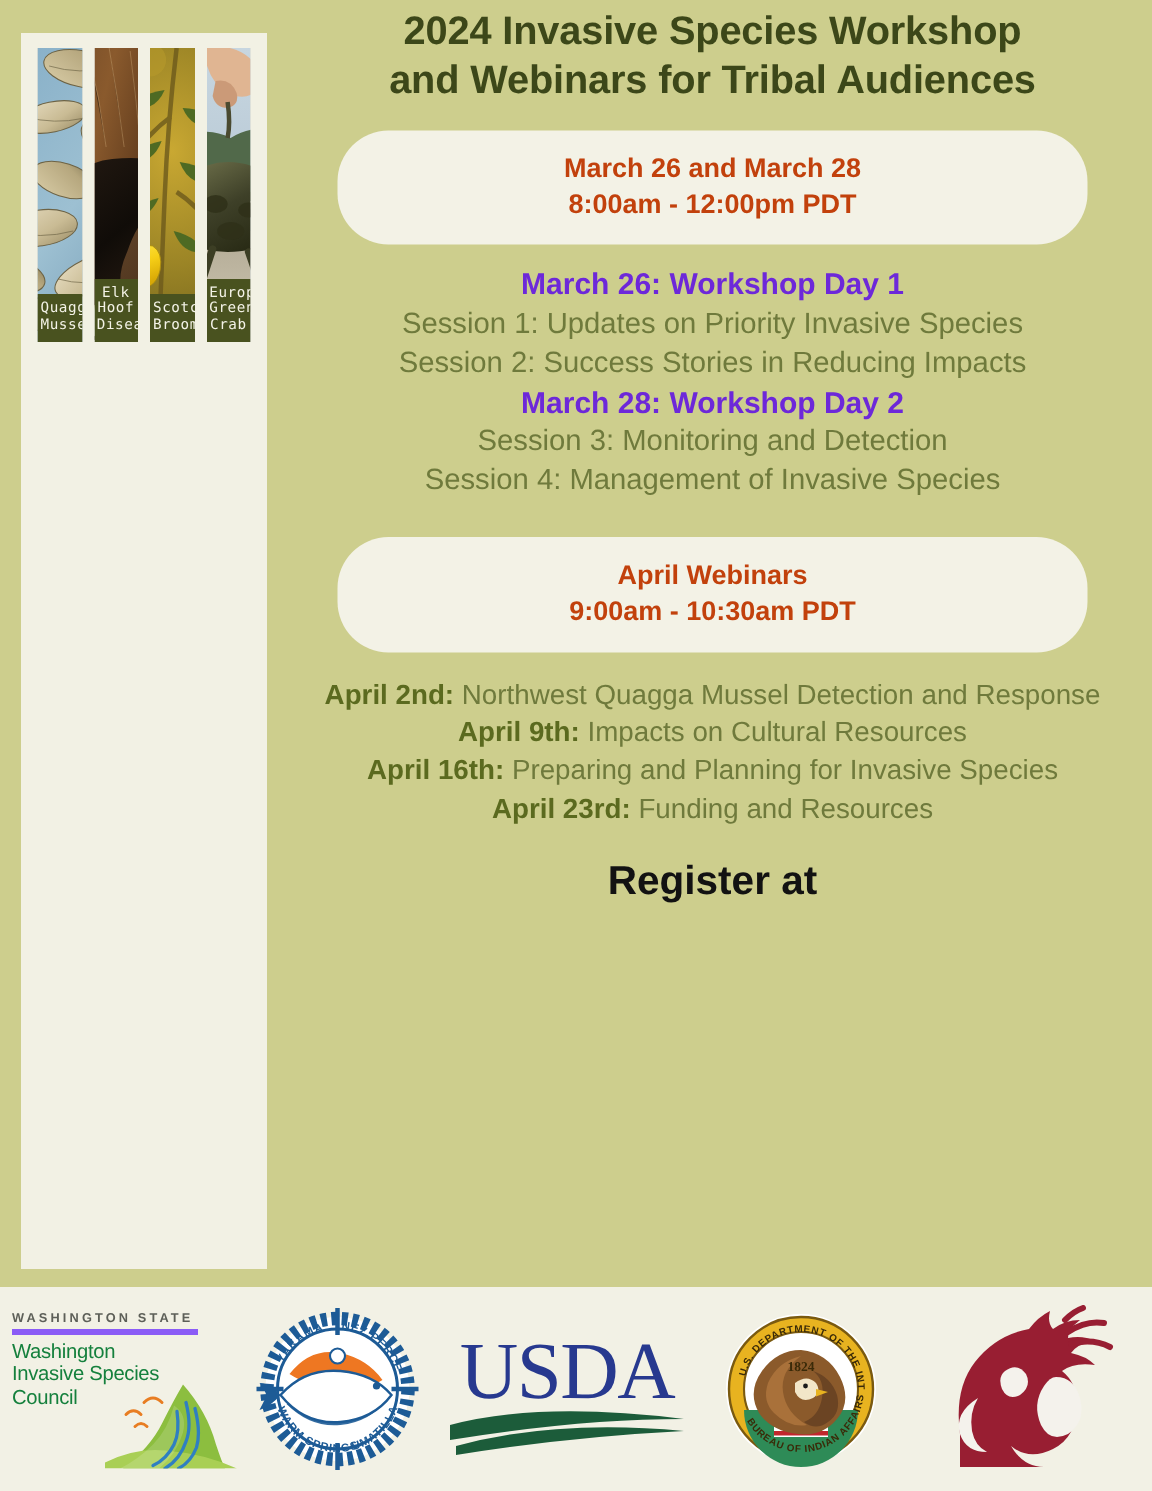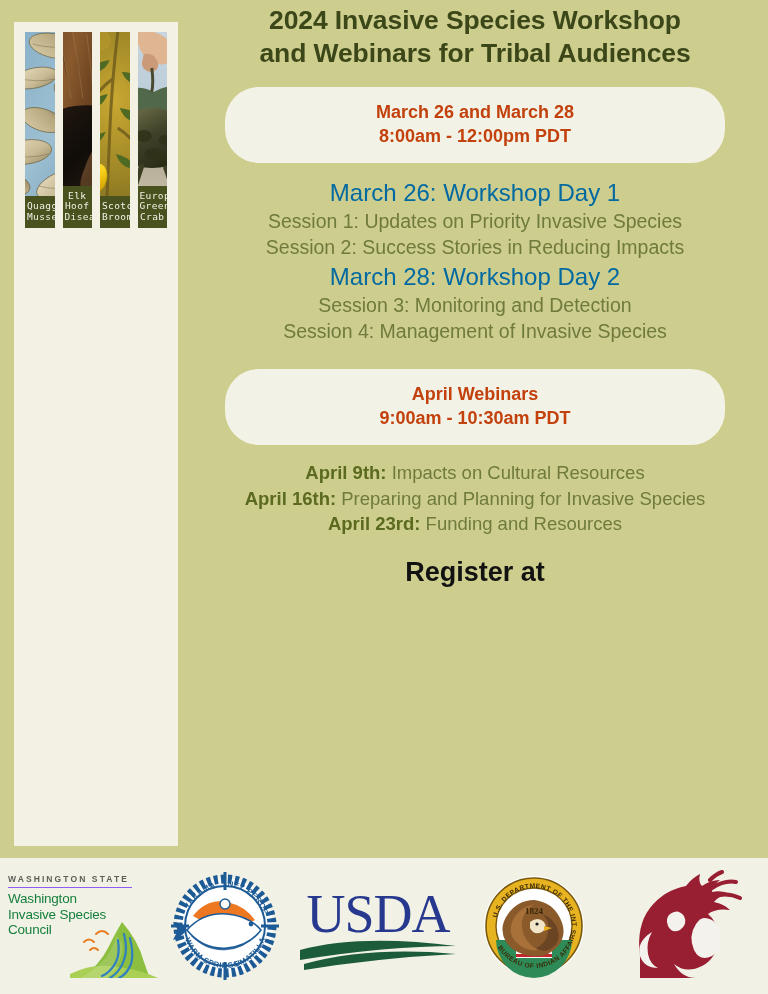--- a/index.html
+++ b/index.html
@@ -108,23 +108,23 @@
     margin-top: 24px;
     width: 500px;
   }
 
   .session-block {
     margin-top: 14px;
     line-height: 1.33;
   }
 
   .session-head {
-    font-size: 24px;
-    font-weight: normal;
-    color: #0369a1;
+    font-size: 20px;
+    font-weight: bold;
+    color: #6d28d9;
   }
 
   .session-line {
     font-size: 19.5px;
     color: #6f7a3c;
   }
 
   .webinar-block {
     margin-top: 15px;
     line-height: 1.37;
@@ -190,21 +190,21 @@
     padding-left: 8px;
     width: 100%;
   }
 
   .wisc-state {
     font-size: 8.5px;
     letter-spacing: 2.1px;
     color: #5d5f58;
     font-weight: bold;
     padding-bottom: 3px;
-    border-bottom: 1px solid #8b5cf6;
+    border-bottom: 4px solid #8b5cf6;
     margin-bottom: 3px;
     width: 124px;
   }
 
   .wisc-name {
     font-size: 13.5px;
     color: #15803d;
     line-height: 1.14;
     letter-spacing: -0.2px;
   }
@@ -441,20 +441,23 @@
       <div class="session-line">Session 3: Monitoring and Detection</div>
       <div class="session-line">Session 4: Management of Invasive Species</div>
     </div>
 
     <div class="banner webinar-banner">
       <div>April Webinars</div>
       <div>9:00am - 10:30am PDT</div>
     </div>
 
     <div class="webinar-block">
+      <div class="webinar-line">
+        <b>April 2nd:</b><span> Northwest Quagga Mussel Detection and Response</span>
+      </div>
       <div class="webinar-line">
         <b>April 9th:</b><span> Impacts on Cultural Resources</span>
       </div>
       <div class="webinar-line">
         <b>April 16th:</b><span> Preparing and Planning for Invasive Species</span>
       </div>
       <div class="webinar-line">
         <b>April 23rd:</b><span> Funding and Resources</span>
       </div>
     </div>

